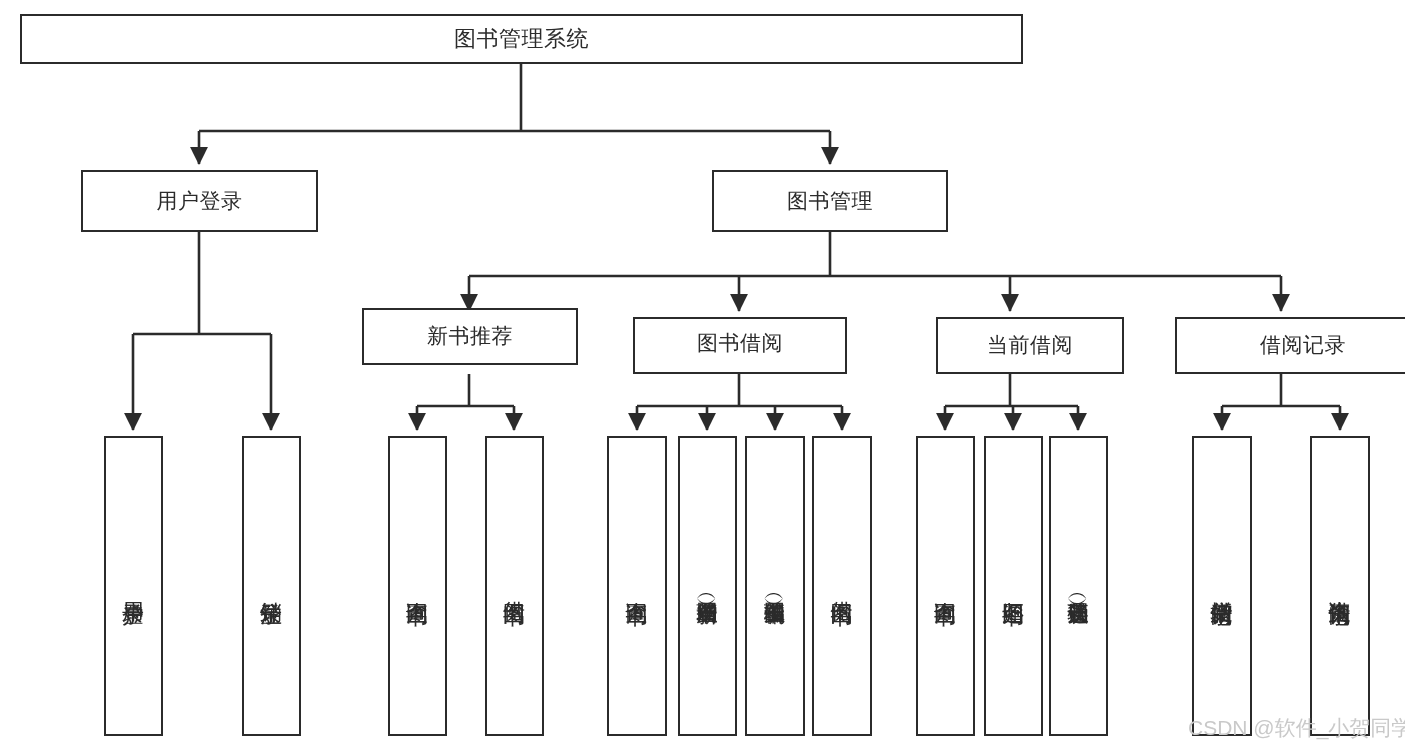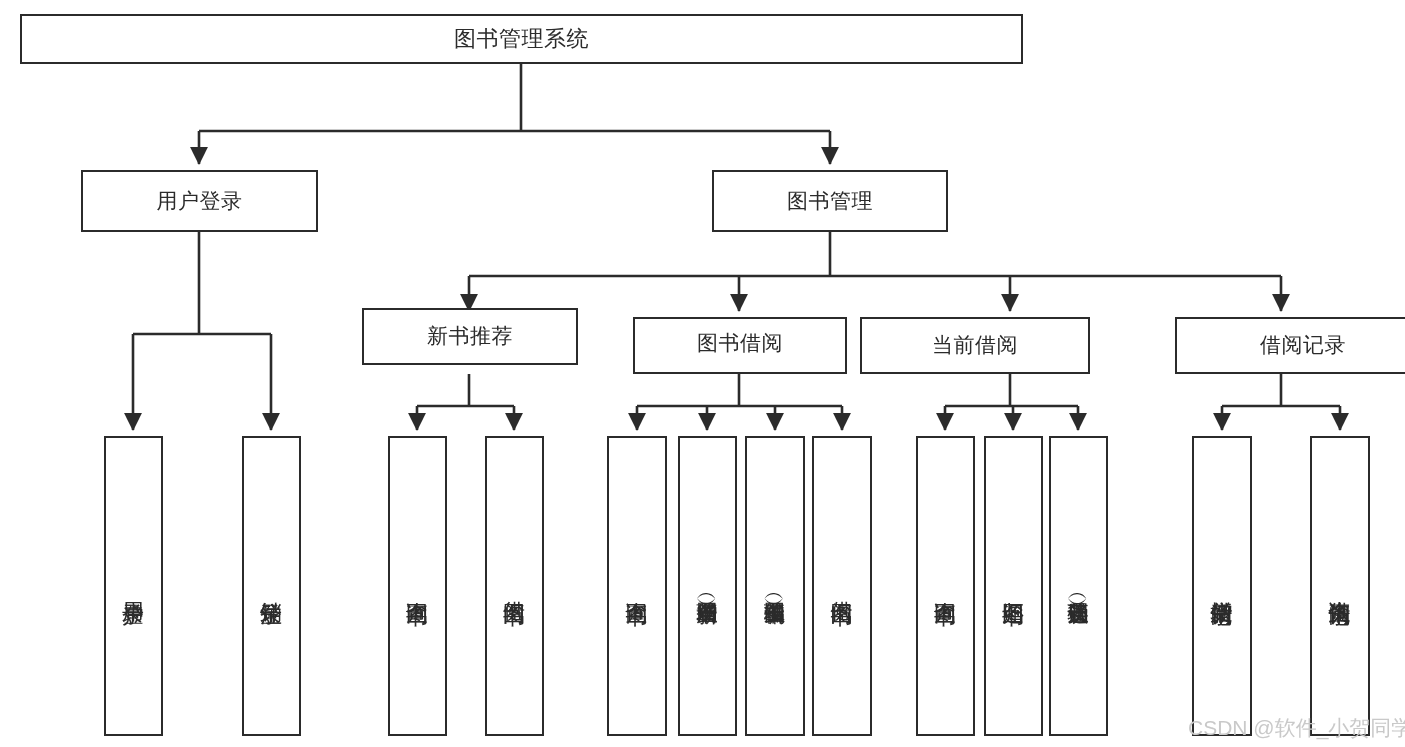--- a/index.html
+++ b/index.html
@@ -144,21 +144,21 @@
   <div class="node horiz" style="left:712px; top:170px; width:236px; height:62px;">
     <span class="label">图书管理</span>
   </div>
 
   <div class="node horiz" style="left:362px; top:308px; width:216px; height:57px;">
     <span class="label">新书推荐</span>
   </div>
   <div class="node horiz" style="left:633px; top:317px; width:214px; height:57px;font-family:Liberation Mono, monospace;">
     <span class="label">图书借阅</span>
   </div>
-  <div class="node horiz" style="left:860px; top:317px; width:230px; height:57px;">
+  <div class="node horiz" style="left:936px; top:317px; width:188px; height:57px;">
     <span class="label">当前借阅</span>
   </div>
   <div class="node horiz" style="left:1175px; top:317px; width:256px; height:57px;">
     <span class="label">借阅记录</span>
   </div>
 
   <div class="node vert" style="left:104px; top:436px; width:59px; height:300px;">
     <span class="label">用户登录</span>
   </div>
   <div class="node vert" style="left:242px; top:436px; width:59px; height:300px;">

